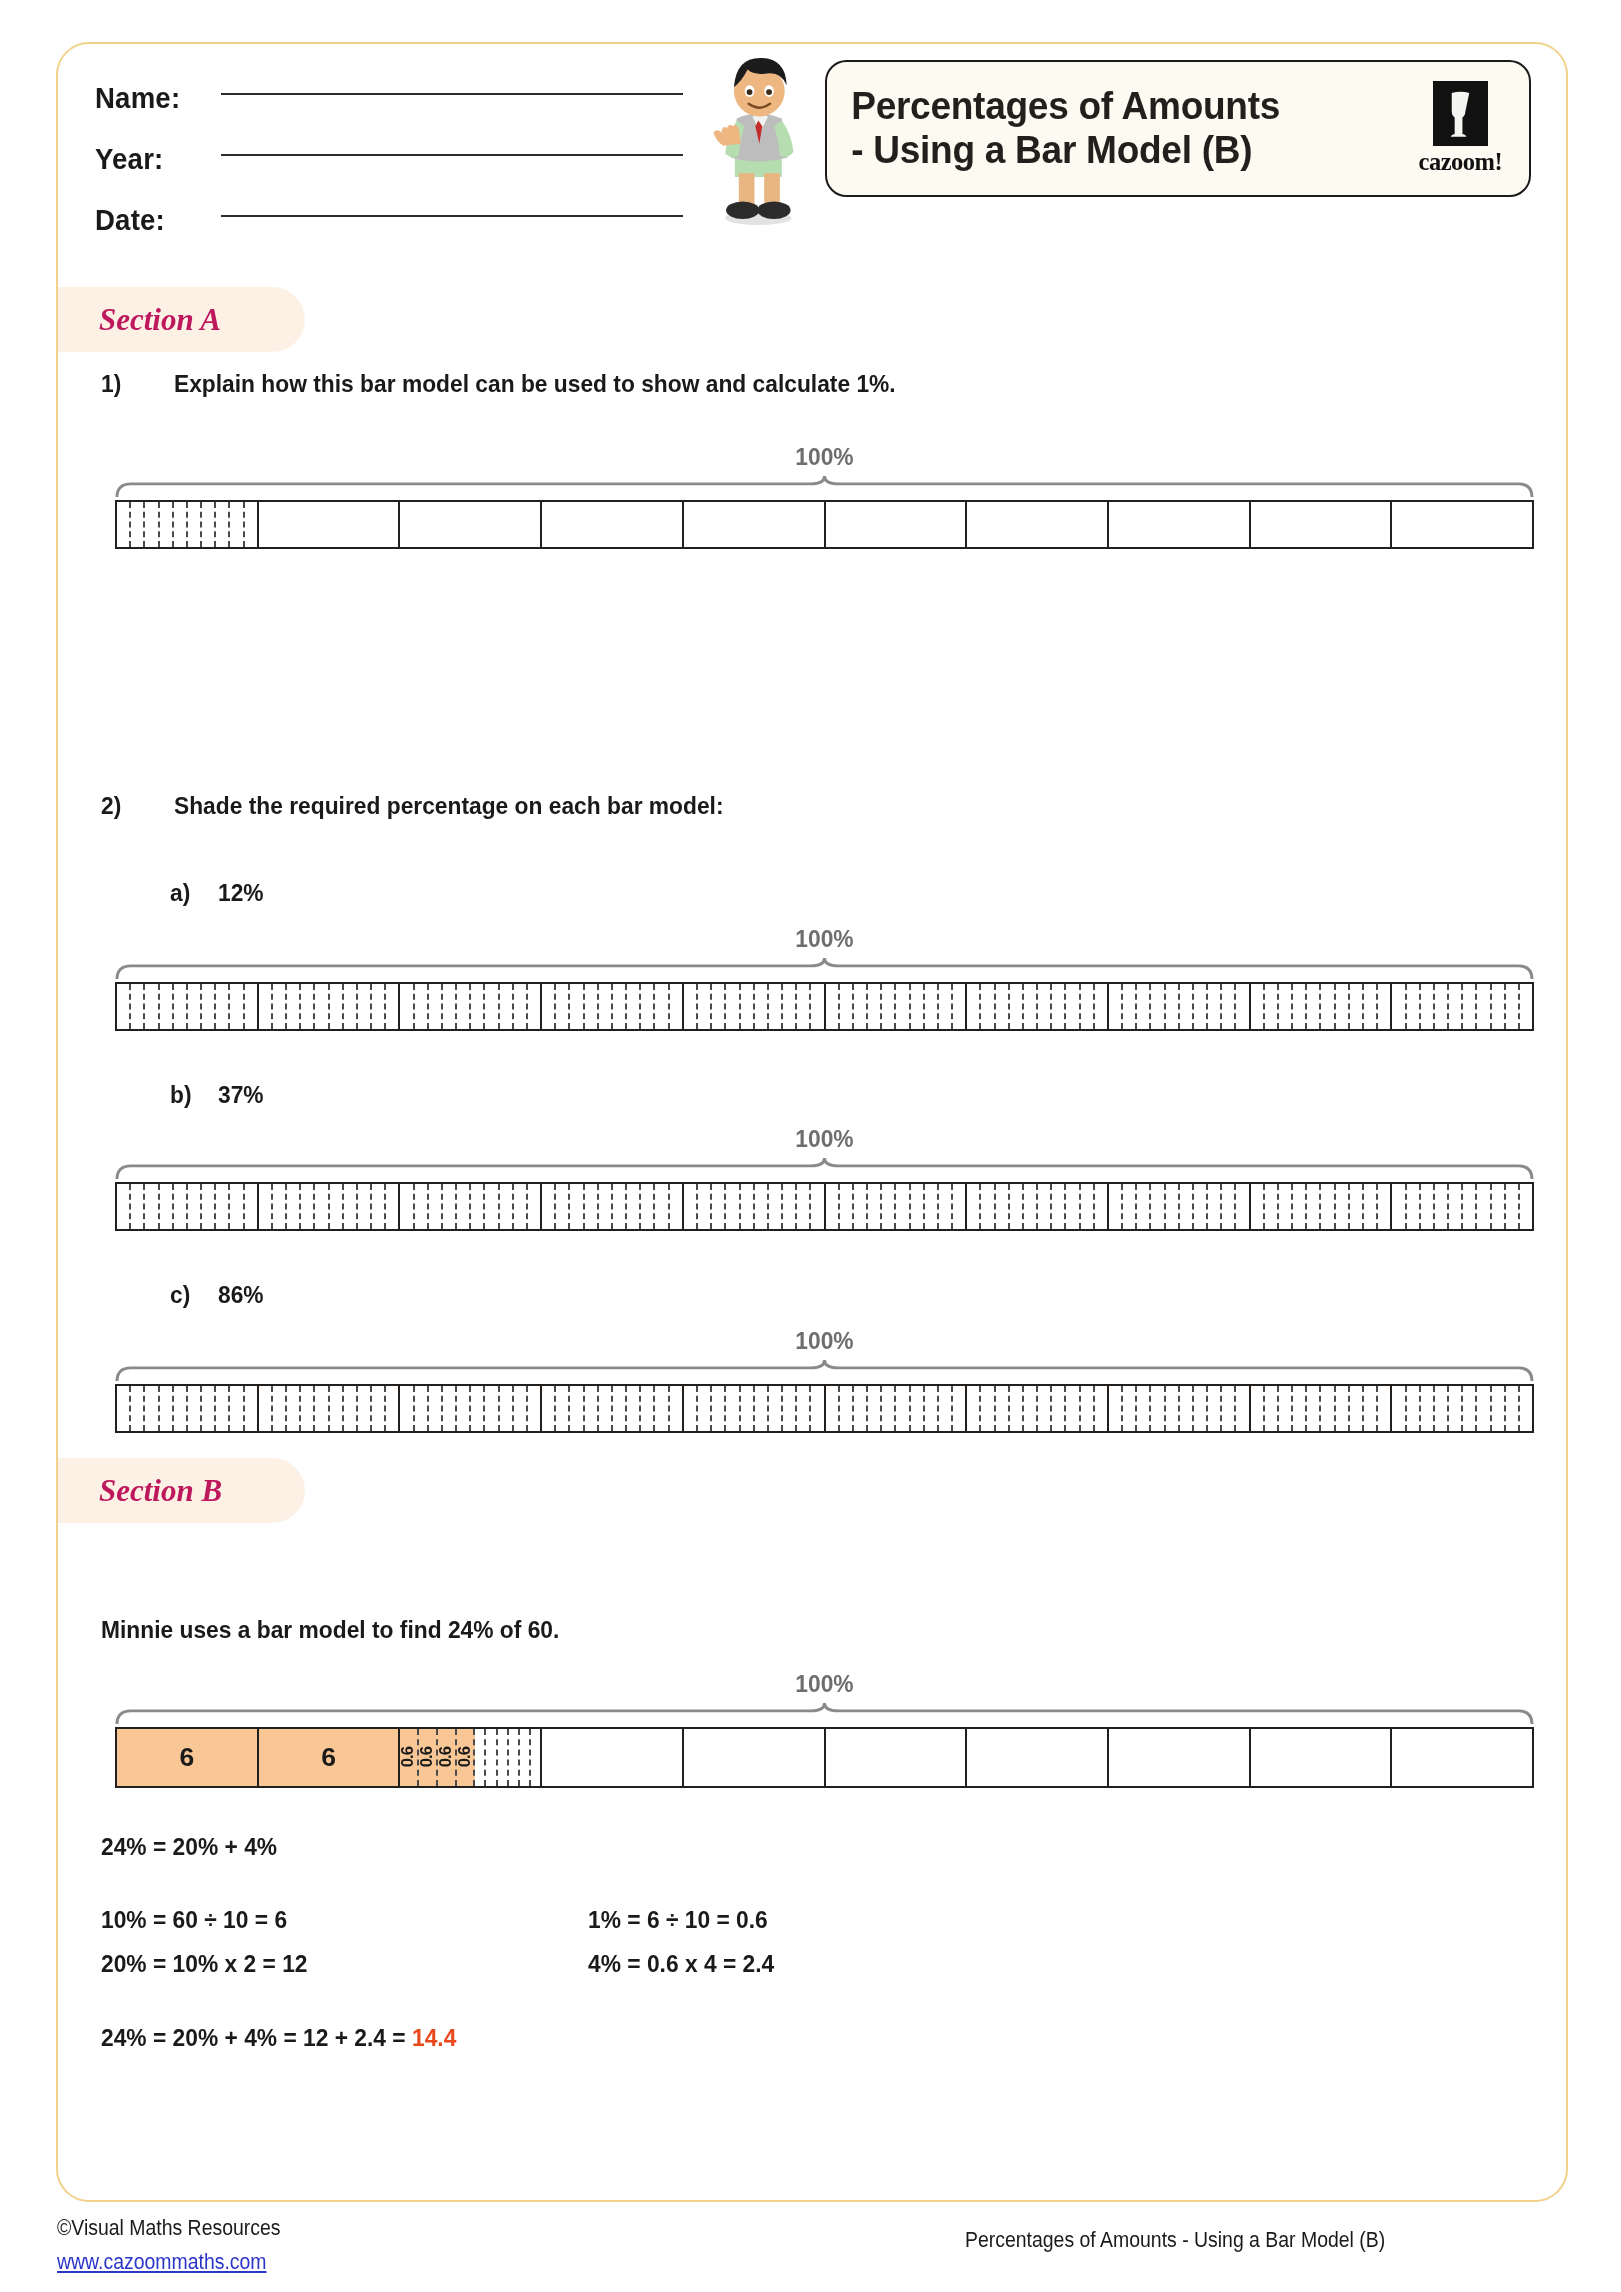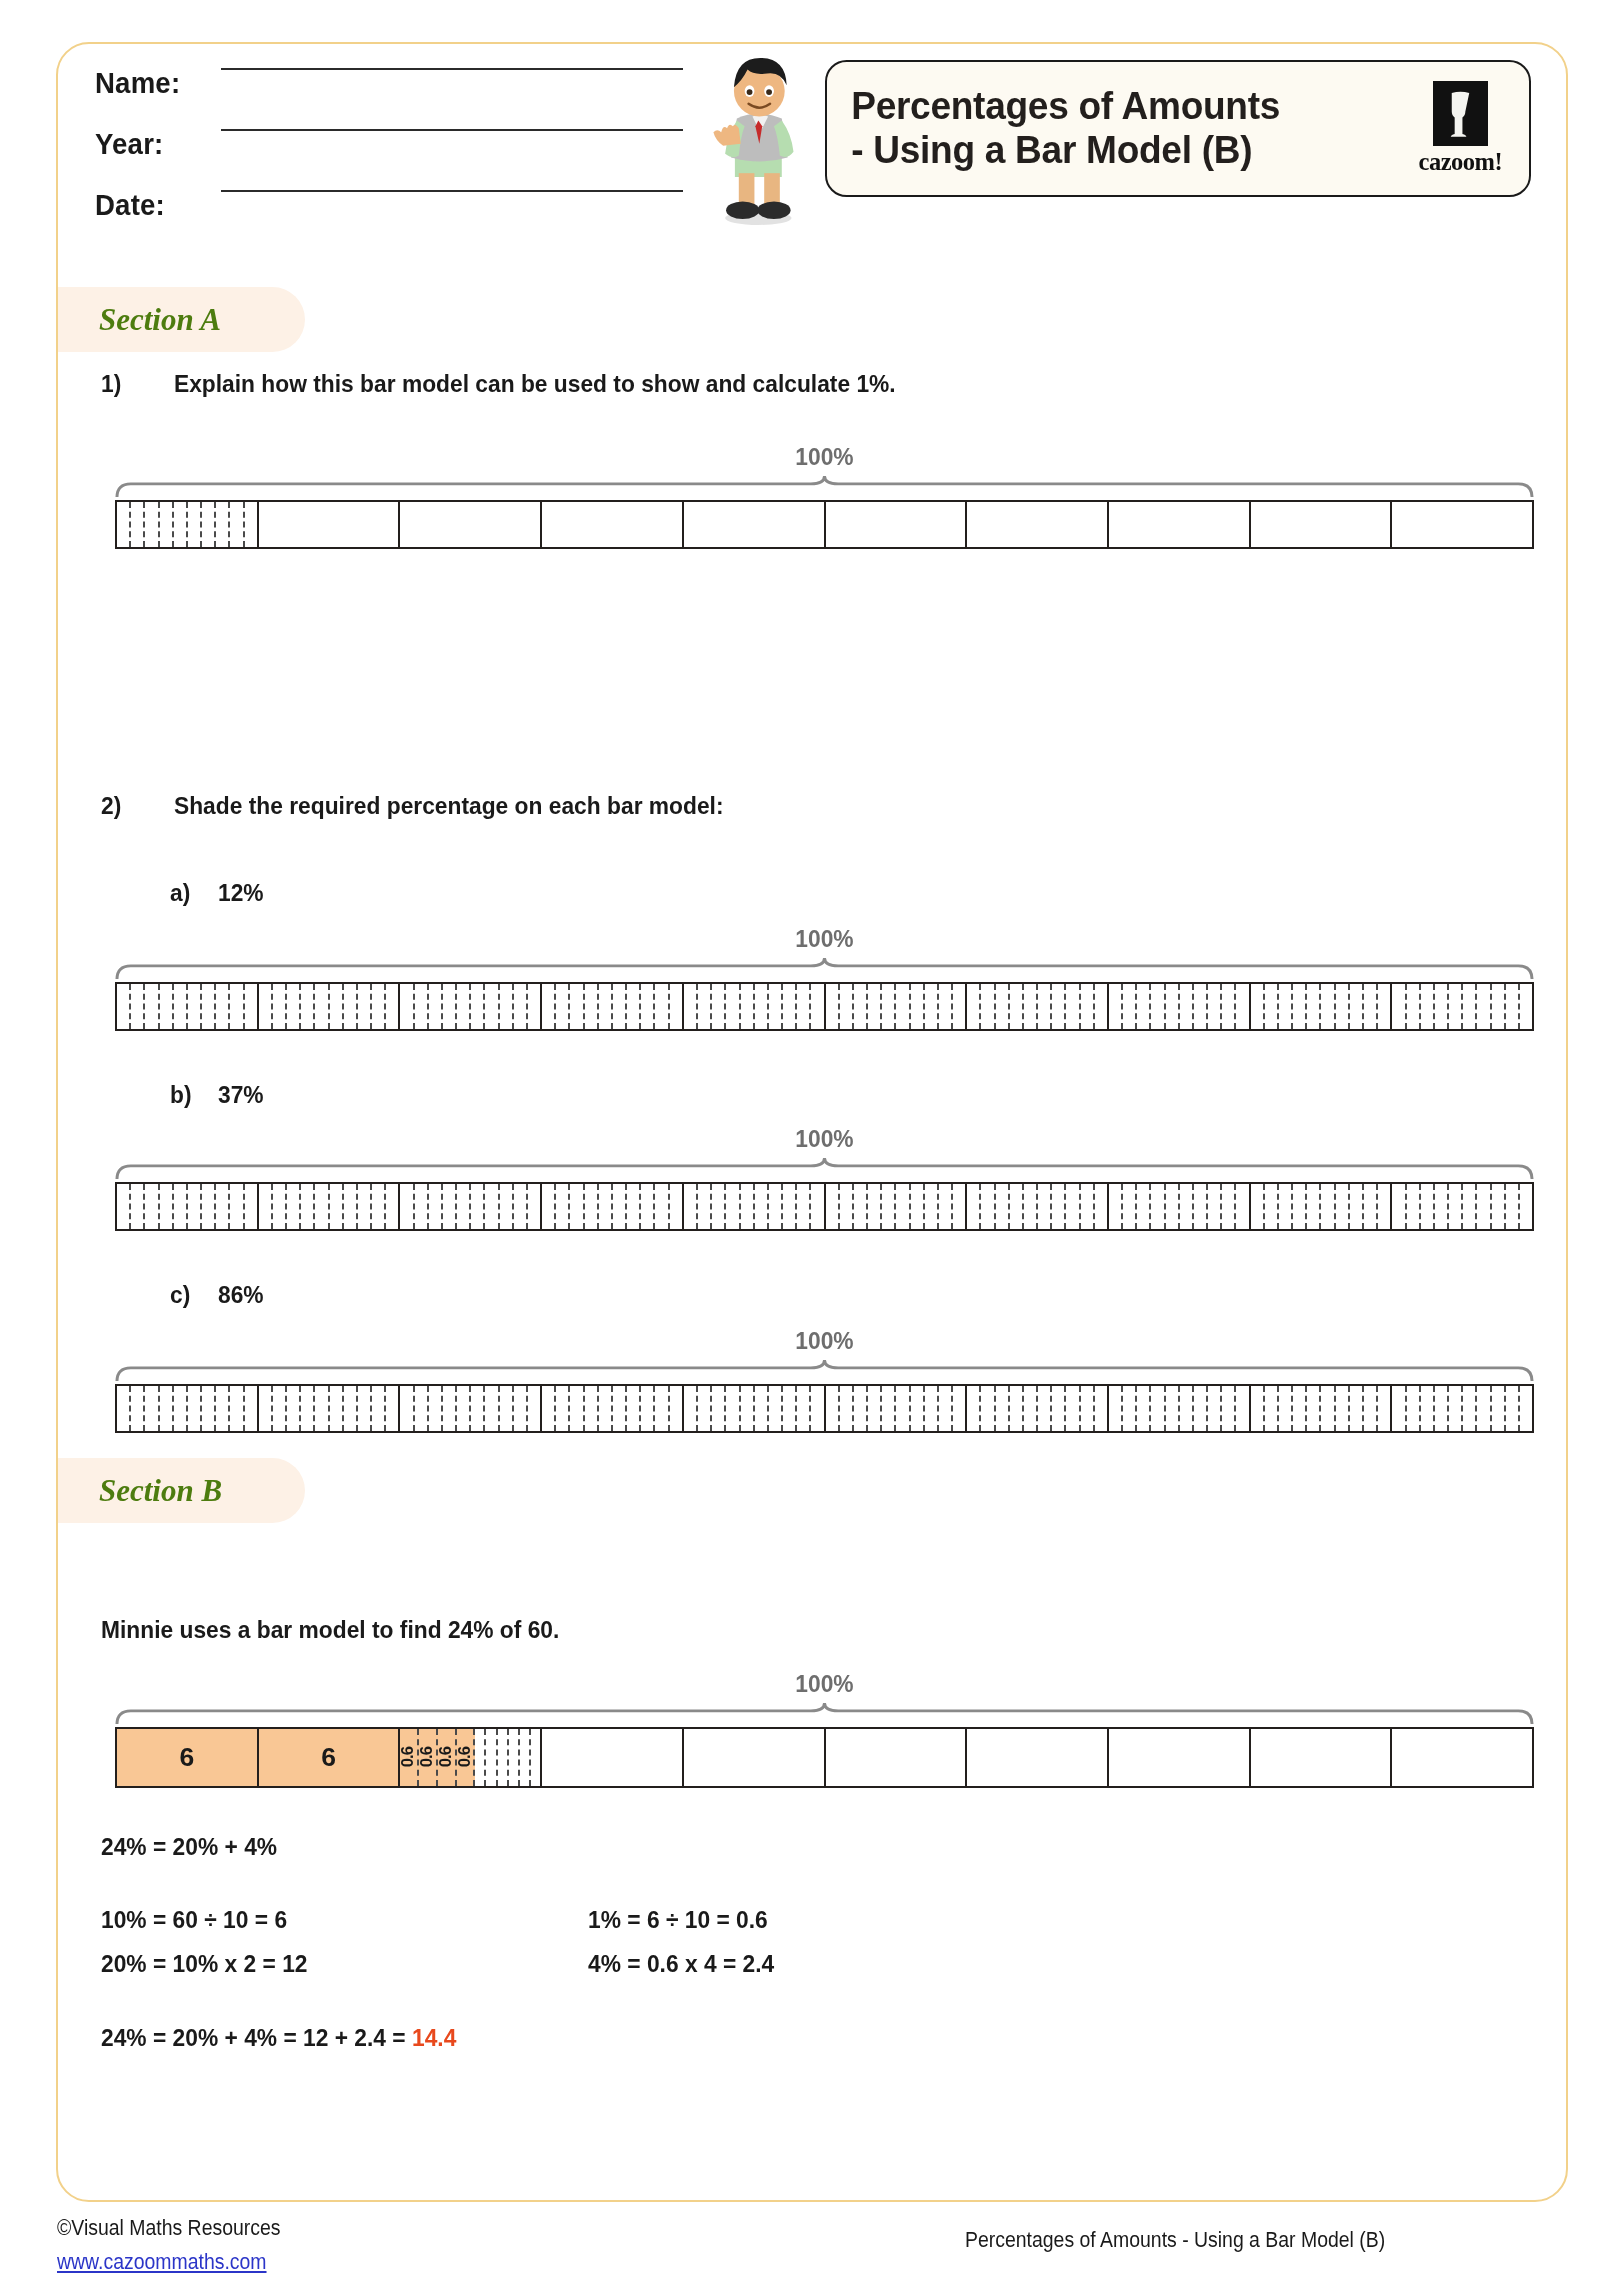--- a/index.html
+++ b/index.html
@@ -15,21 +15,21 @@
     position:absolute;left:56px;top:42px;
     width:1512px;height:2160px;
     border:2.9px solid #f2d18a;
     border-radius:33px;
     box-sizing:border-box;
   }
 
   
   #header{position:absolute;left:56px;top:42px;width:1512px;height:225px;}
   .namefields{position:absolute;left:39px;top:25.5px;width:588px;}
-  .field-row{display:flex;align-items:flex-start;height:61px;}
+  .field-row{display:flex;align-items:center;height:61px;}
   .field-label{
     font-weight:bold;font-size:30px;color:#1a1a1a;
     width:118px;flex:none;line-height:1;
     transform:scaleX(.92);transform-origin:left bottom;
     letter-spacing:0.2px;
   }
   .field-line{flex:1;border-bottom:2.9px solid #2b2b2b;margin-bottom:8.8px;margin-left:7.8px;}
 
   
   #mascot{position:absolute;left:632px;top:7.8px;width:127px;height:176px;}
@@ -53,21 +53,21 @@
     font-size:24.5px;color:#111;margin-top:2px;letter-spacing:-0.5px;}
 
   
   .section-band{
     position:absolute;left:58px;width:247px;height:65px;
     background:#fdf1e6;border-radius:0 33px 33px 0;
     display:flex;align-items:center;
   }
   .section-band span{
     font-family:"Liberation Serif",serif;font-weight:bold;font-style:italic;
-    font-size:31px;color:#4d7c0f;padding-left:41px;
+    font-size:31px;color:#be185d;padding-left:41px;
   }
 
   
   .qnum{position:absolute;font-weight:bold;font-size:24.5px;color:#1a1a1a;
         transform:scaleX(.93);transform-origin:left top;}
   .qtext{position:absolute;font-weight:bold;font-size:24.5px;color:#1a1a1a;
          transform:scaleX(.93);transform-origin:left top;white-space:nowrap;}
   .sublabel{position:absolute;font-weight:bold;font-size:24.5px;color:#1a1a1a;
          transform:scaleX(.93);transform-origin:left top;white-space:nowrap;}
 

